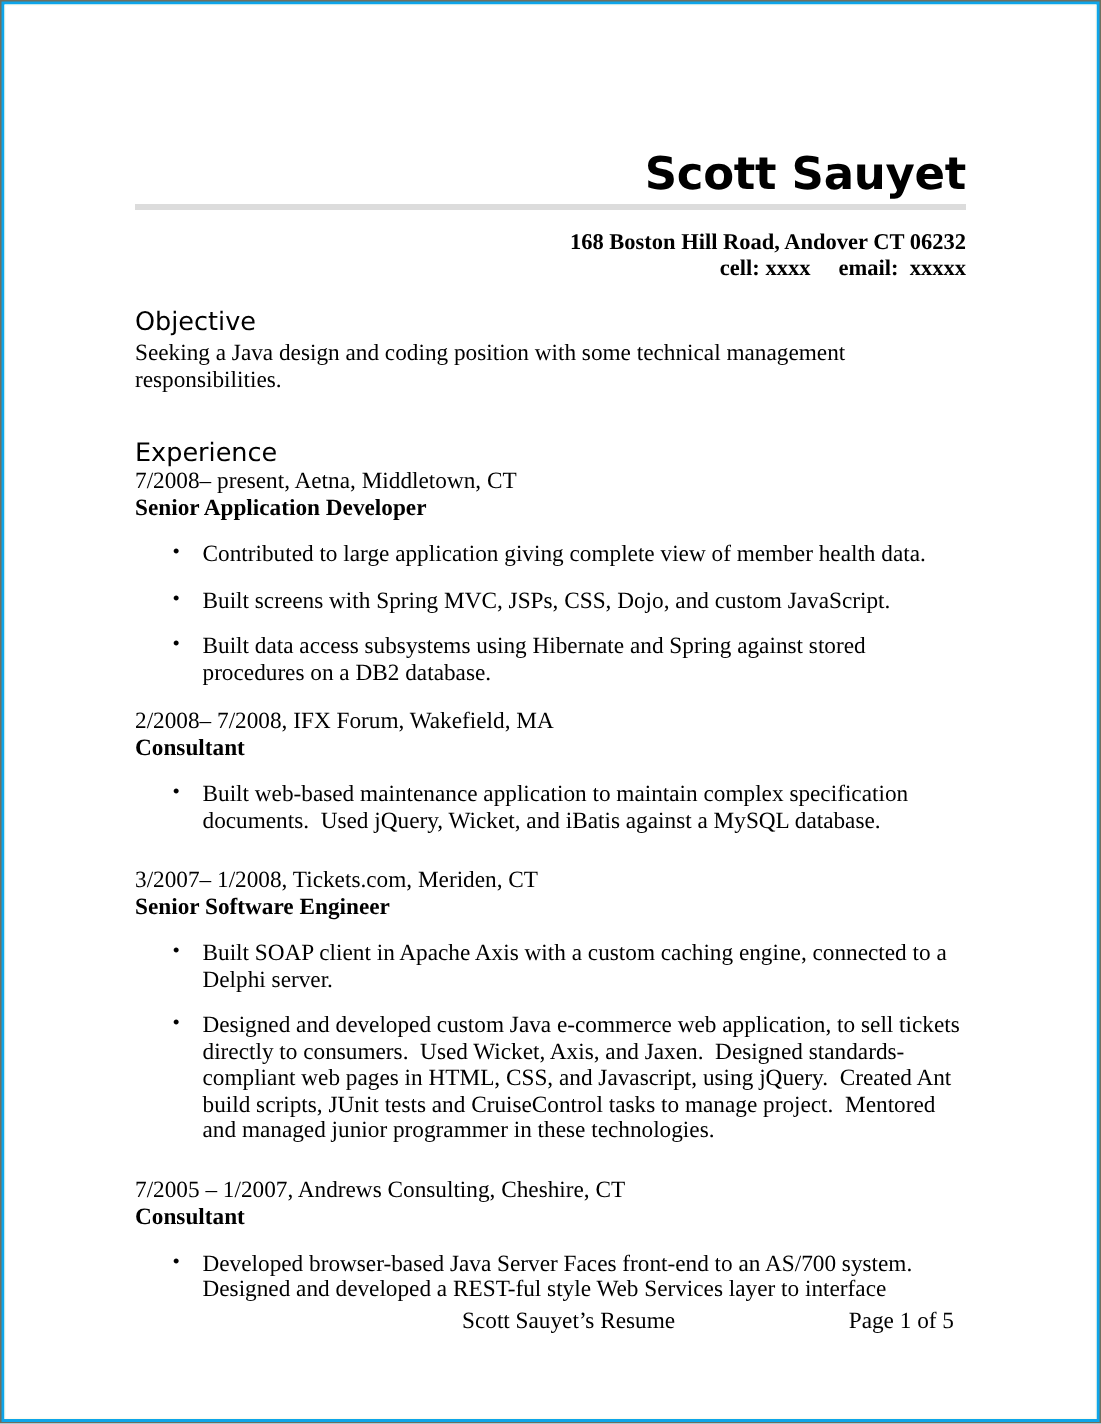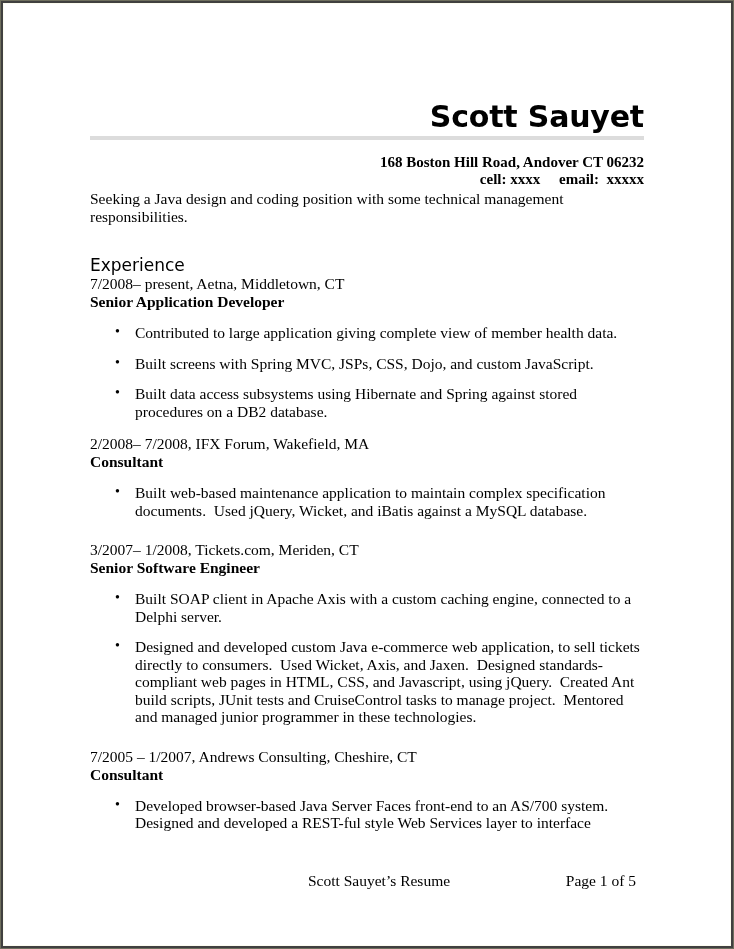--- a/index.html
+++ b/index.html
@@ -12,21 +12,21 @@
     height: 949px;
     font-family: "Liberation Serif", "DejaVu Serif", serif;
     -webkit-font-smoothing: antialiased;
   }
 
   .page {
     position: relative;
     box-sizing: border-box;
     width: 734px;
     height: 949px;
-    background: #404040;
+    background: #0ea5e9;
     border: 1px solid #6f6f5e;
     overflow: hidden;
   }
   .page-inner {
     position: absolute;
     top: 2px;
     left: 2px;
     right: 2px;
     bottom: 2px;
     background: #ffffff;
@@ -158,20 +158,21 @@
 <div class="page">
   <div class="page-inner">
 
     <div class="content">
 
       <div class="name">Scott Sauyet</div>
       <div class="name-rule"></div>
       <div class="addr">168 Boston Hill Road, Andover CT 06232</div>
       <div class="addr-contact">cell: xxxx     email:  xxxxx</div>
 
+      <div class="section-title objective-title">Objective</div>
       <div class="body-text">Seeking a Java design and coding position with some technical management responsibilities.</div>
 
       <div class="section-title experience-title">Experience</div>
 
       <div class="job">
         <div class="job-meta">7/2008– present, Aetna, Middletown, CT</div>
         <div class="job-title">Senior Application Developer</div>
         <ul class="bullets">
           <li>Contributed to large application giving complete view of member health data.</li>
           <li>Built screens with Spring MVC, JSPs, CSS, Dojo, and custom JavaScript.</li>

